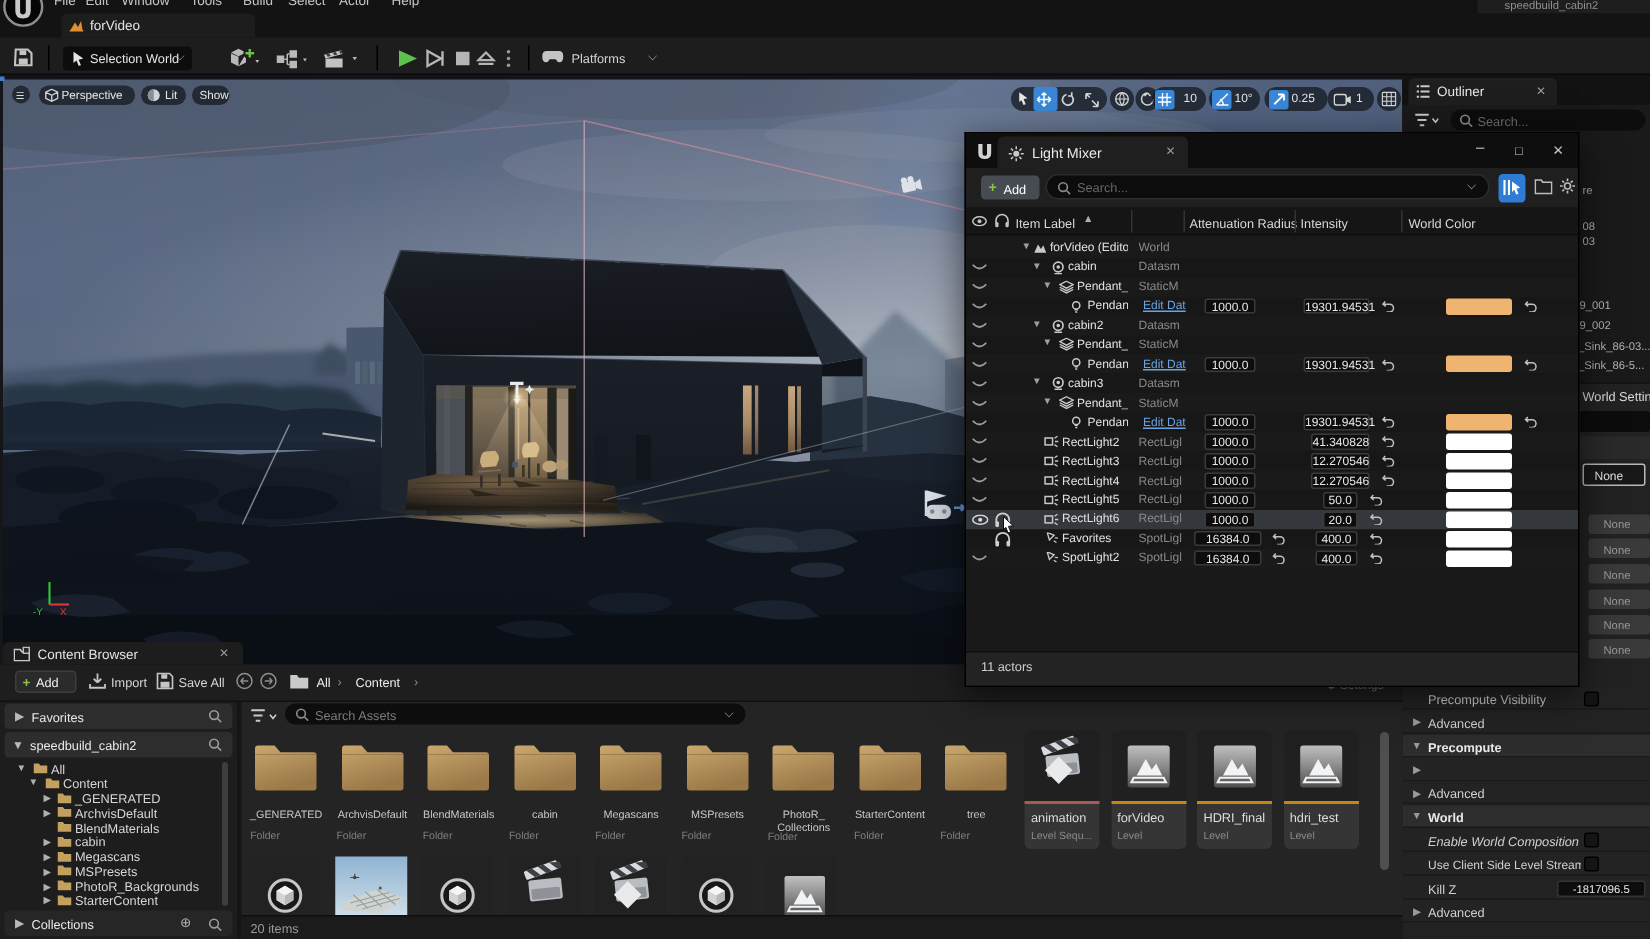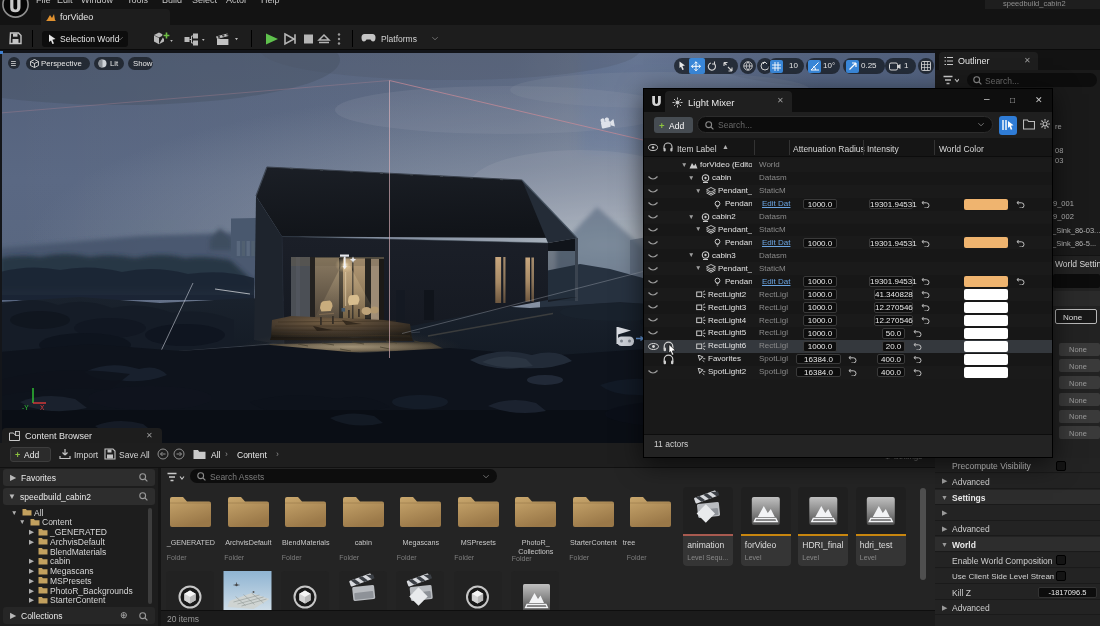--- a/index.html
+++ b/index.html
@@ -455,32 +455,32 @@
 
     <div id="wsrows">
     <div class="abs" style="left:0;top:203.0px;width:165px;height:15.3px;background:#232323;border-bottom:1px solid #1a1a1a;"></div>
     <div class="txt" style="left:17px;top:206.2px;font-size:8.5px;color:#cfcfcf;">Precompute Visibility</div>
     <div class="abs" style="left:121px;top:205.6px;width:10px;height:10px;background:#141414;border:1px solid #000;border-radius:2px;"></div>
     <div class="abs" style="left:0;top:218.8px;width:165px;height:15.3px;background:#232323;border-bottom:1px solid #1a1a1a;"></div>
     <div class="txt" style="left:7px;top:222.4px;font-size:7px;color:#9a9a9a;">▶</div>
     <div class="txt" style="left:17px;top:222.0px;font-size:8.5px;color:#cfcfcf;">Advanced</div>
     <div class="abs" style="left:0;top:234.6px;width:165px;height:15.3px;background:#2d2d2d;border-bottom:1px solid #1a1a1a;"></div>
     <div class="txt" style="left:6px;top:238.6px;font-size:7px;color:#9a9a9a;">▼</div>
-    <div class="txt" style="left:17px;top:237.8px;font-size:8.5px;color:#e8e8e8;font-weight:bold;">Settings</div>
+    <div class="txt" style="left:17px;top:237.8px;font-size:8.5px;color:#e8e8e8;font-weight:bold;">Precompute</div>
     <div class="abs" style="left:0;top:250.4px;width:165px;height:15.3px;background:#232323;border-bottom:1px solid #1a1a1a;"></div>
     <div class="txt" style="left:7px;top:254.0px;font-size:7px;color:#9a9a9a;">▶</div>
     <div class="txt" style="left:17px;top:269px;font-size:10px;color:#cfcfcf;">Lightmass Settings</div>
     <div class="abs" style="left:0;top:266.2px;width:165px;height:15.3px;background:#232323;border-bottom:1px solid #1a1a1a;"></div>
     <div class="txt" style="left:7px;top:269.8px;font-size:7px;color:#9a9a9a;">▶</div>
     <div class="txt" style="left:17px;top:269.4px;font-size:8.5px;color:#cfcfcf;">Advanced</div>
     <div class="abs" style="left:0;top:282.0px;width:165px;height:15.3px;background:#2d2d2d;border-bottom:1px solid #1a1a1a;"></div>
     <div class="txt" style="left:6px;top:286.0px;font-size:7px;color:#9a9a9a;">▼</div>
     <div class="txt" style="left:17px;top:285.2px;font-size:8.5px;color:#e8e8e8;font-weight:bold;">World</div>
     <div class="abs" style="left:0;top:297.8px;width:165px;height:15.3px;background:#232323;border-bottom:1px solid #1a1a1a;"></div>
-    <div class="txt" style="left:17px;top:301.0px;font-size:8.5px;color:#cfcfcf;">Enable World Composition</div>
+    <div class="txt" style="left:17px;top:301.0px;font-size:8.5px;color:#cfcfcf;font-style:italic;">Enable World Composition</div>
     <div class="abs" style="left:121px;top:300.4px;width:10px;height:10px;background:#141414;border:1px solid #000;border-radius:2px;"></div>
     <div class="abs" style="left:0;top:313.6px;width:165px;height:15.3px;background:#232323;border-bottom:1px solid #1a1a1a;"></div>
     <div class="txt" style="left:17px;top:316.8px;font-size:8px;color:#cfcfcf;width:102px;overflow:hidden;">Use Client Side Level Streami...</div>
     <div class="abs" style="left:121px;top:316.2px;width:10px;height:10px;background:#141414;border:1px solid #000;border-radius:2px;"></div>
     <div class="abs" style="left:0;top:329.4px;width:165px;height:15.3px;background:#232323;border-bottom:1px solid #1a1a1a;"></div>
     <div class="txt" style="left:17px;top:332.6px;font-size:8.5px;color:#cfcfcf;">Kill Z</div>
     <div class="abs" style="left:103px;top:331.6px;width:59px;height:11px;background:#0d0d0d;border:1px solid #333;border-radius:2px;color:#e8e8e8;font-size:7.5px;text-align:center;line-height:10px;">-1817096.5</div>
     <div class="abs" style="left:0;top:345.2px;width:165px;height:15.3px;background:#232323;border-bottom:1px solid #1a1a1a;"></div>
     <div class="txt" style="left:7px;top:348.8px;font-size:7px;color:#9a9a9a;">▶</div>
     <div class="txt" style="left:17px;top:348.4px;font-size:8.5px;color:#cfcfcf;">Advanced</div>
@@ -718,21 +718,21 @@
     <svg class="abs" style="left:629.3px;top:66px;" width="43" height="34" viewBox="0 0 43 34">
           <defs>
             <linearGradient id="fg629.3" x1="0" y1="0" x2="0.4" y2="1">
               <stop offset="0" stop-color="#c9a76d"></stop>
               <stop offset="1" stop-color="#9a7848"></stop>
             </linearGradient>
           </defs>
           <path d="M1 5 Q1 3 3 3 L14 3 L18 7.5 L40 7.5 Q42 7.5 42 9.5 L42 31 Q42 33 40 33 L3 33 Q1 33 1 31 Z" fill="url(#fg629.3)"></path>
           <path d="M1 9 L42 9" stroke="#8a6c40" stroke-width="0.8" opacity="0.6"></path>
         </svg>
-    <div class="txt" style="left:622.8px;top:110px;width:56px;text-align:left;font-size:7.2px;color:#c8c8c8;white-space:nowrap;overflow:visible;">tree</div>
+    <div class="txt" style="left:622.8px;top:110px;width:56px;text-align:center;font-size:7.2px;color:#c8c8c8;white-space:nowrap;overflow:visible;">tree</div>
     <div class="txt" style="left:626.8px;top:125.5px;font-size:7px;color:#7f7f7f;">Folder</div>
     <div class="abs" style="left:683.3px;top:59px;width:50px;height:79px;background:#202020;border-radius:4px;"></div>
     <div class="abs" style="left:683.3px;top:106px;width:50px;height:2px;background:#a85a50;"></div>
     <div class="abs" style="left:683.3px;top:108px;width:50px;height:30px;background:#353535;border-radius:0 0 4px 4px;"></div>
     <div class="txt" style="left:687.3px;top:112px;font-size:8.5px;color:#dedede;">animation</div>
     <div class="txt" style="left:687.3px;top:126px;font-size:7px;color:#8a8a8a;">Level Sequ...</div>
     <div class="abs" style="left:740.8px;top:59px;width:50px;height:79px;background:#202020;border-radius:4px;"></div>
     <div class="abs" style="left:740.8px;top:106px;width:50px;height:2px;background:#c8860f;"></div>
     <div class="abs" style="left:740.8px;top:108px;width:50px;height:30px;background:#353535;border-radius:0 0 4px 4px;"></div>
     <div class="txt" style="left:744.8px;top:112px;font-size:8.5px;color:#dedede;">forVideo</div>

